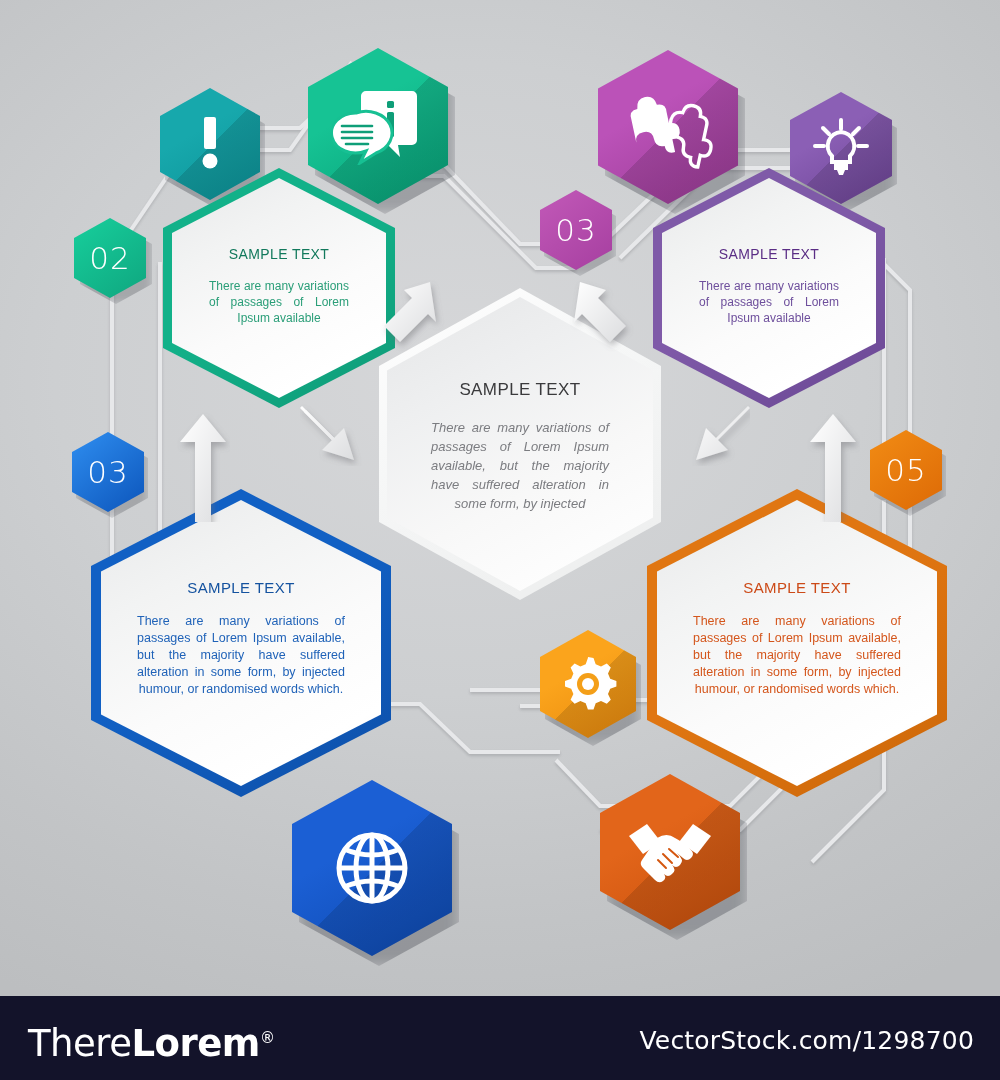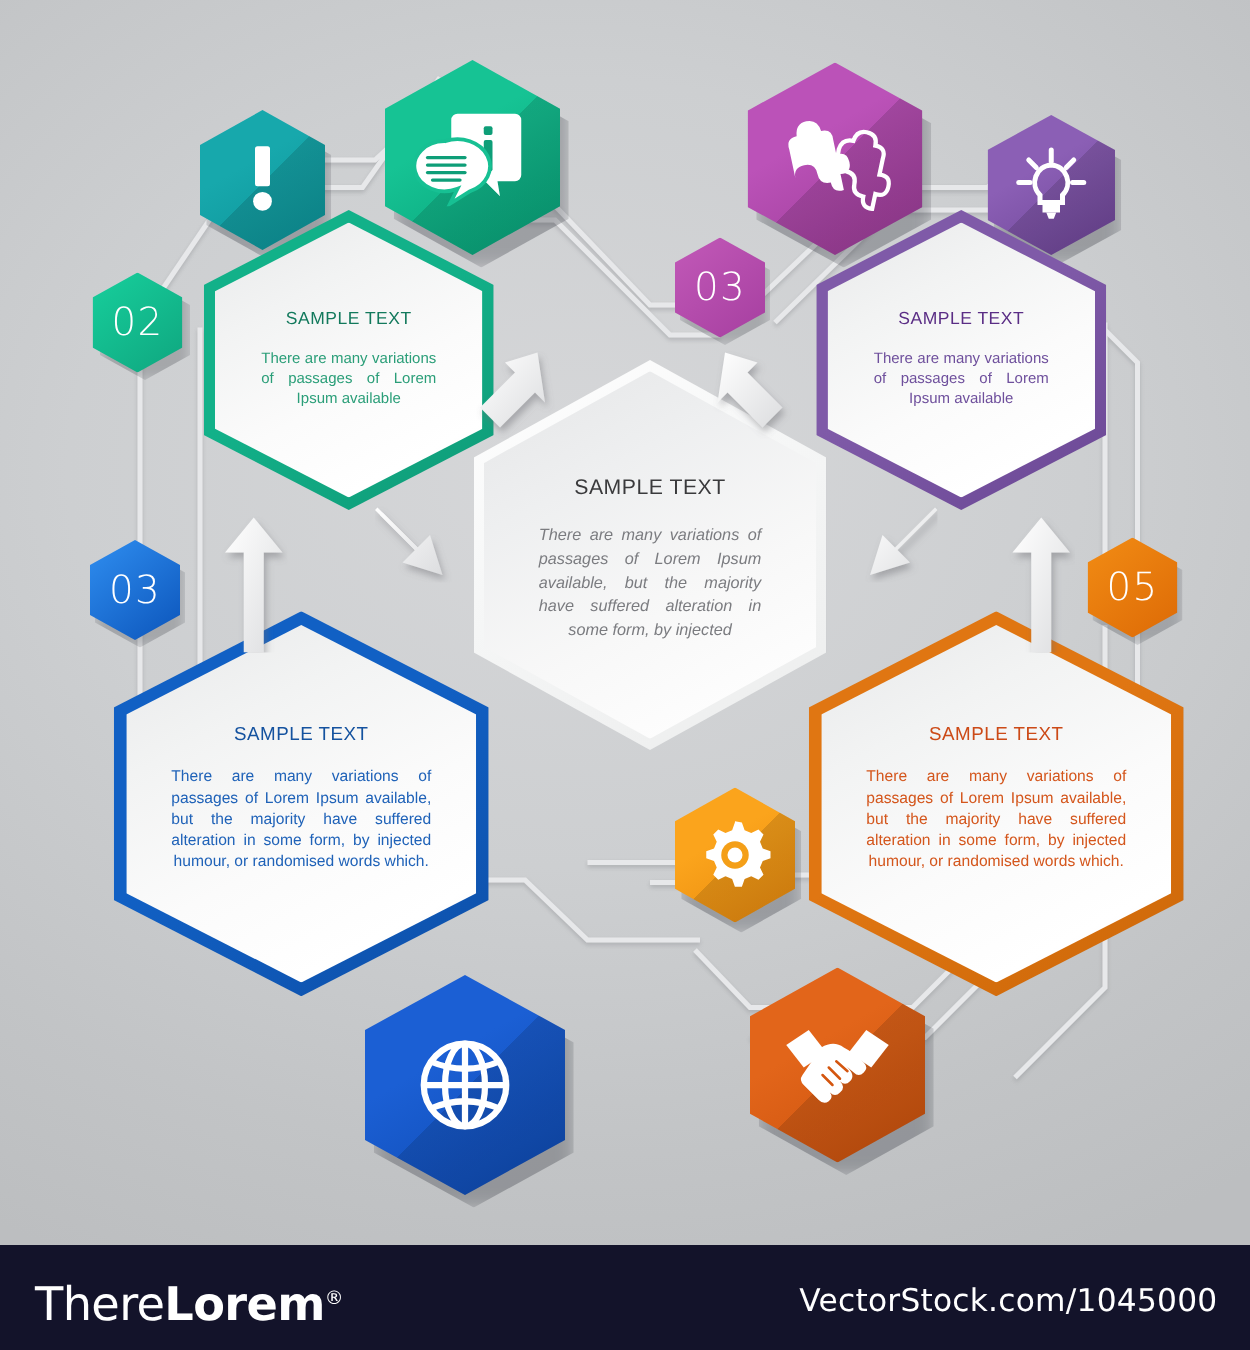--- a/index.html
+++ b/index.html
@@ -363,16 +363,16 @@
             <path d="M42 29 l9 8"></path>
           </g>
         </svg>
       </div>
     </div>
 
   </div>
 
   <div id="footer">
     <div class="vs-logo"><span>There</span><span class="b">Lorem</span><span class="reg">®</span></div>
-    <div class="vs-url">VectorStock.com/1045000</div>
+    <div class="vs-url">VectorStock.com/1298700</div>
   </div>
 
 </div>
 
 </body></html>

